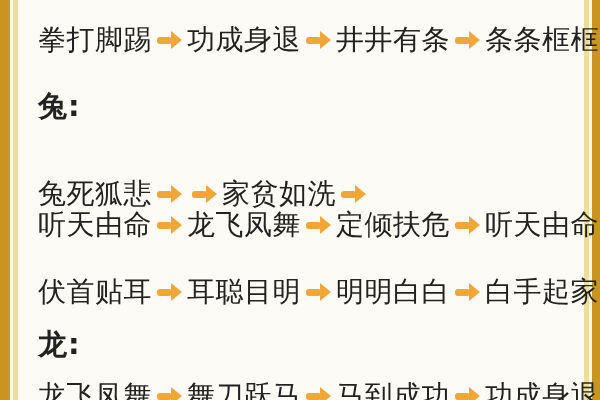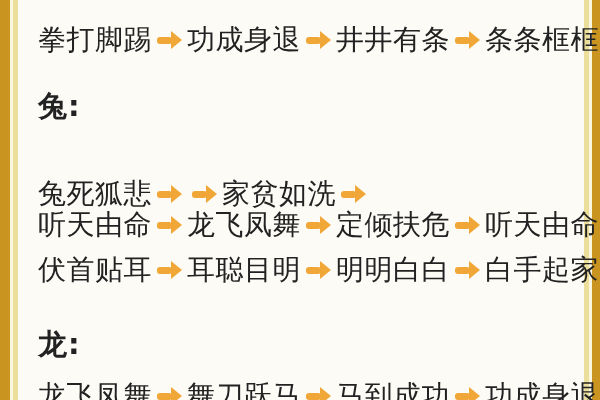--- a/index.html
+++ b/index.html
@@ -129,21 +129,21 @@
         <span class="bar"></span>
         <span class="head"></span>
       </span>
       <span class="idiom">定倾扶危</span>
       <span class="arrow">
         <span class="bar"></span>
         <span class="head"></span>
       </span>
       <span class="idiom">听天由命</span>
     </div>
-    <div class="row" style="top: 252px; justify-content: space-between;">
+    <div class="row" style="top: 274px; justify-content: space-between;">
       <span class="idiom">伏首贴耳</span>
       <span class="arrow">
         <span class="bar"></span>
         <span class="head"></span>
       </span>
       <span class="idiom">耳聪目明</span>
       <span class="arrow">
         <span class="bar"></span>
         <span class="head"></span>
       </span>

